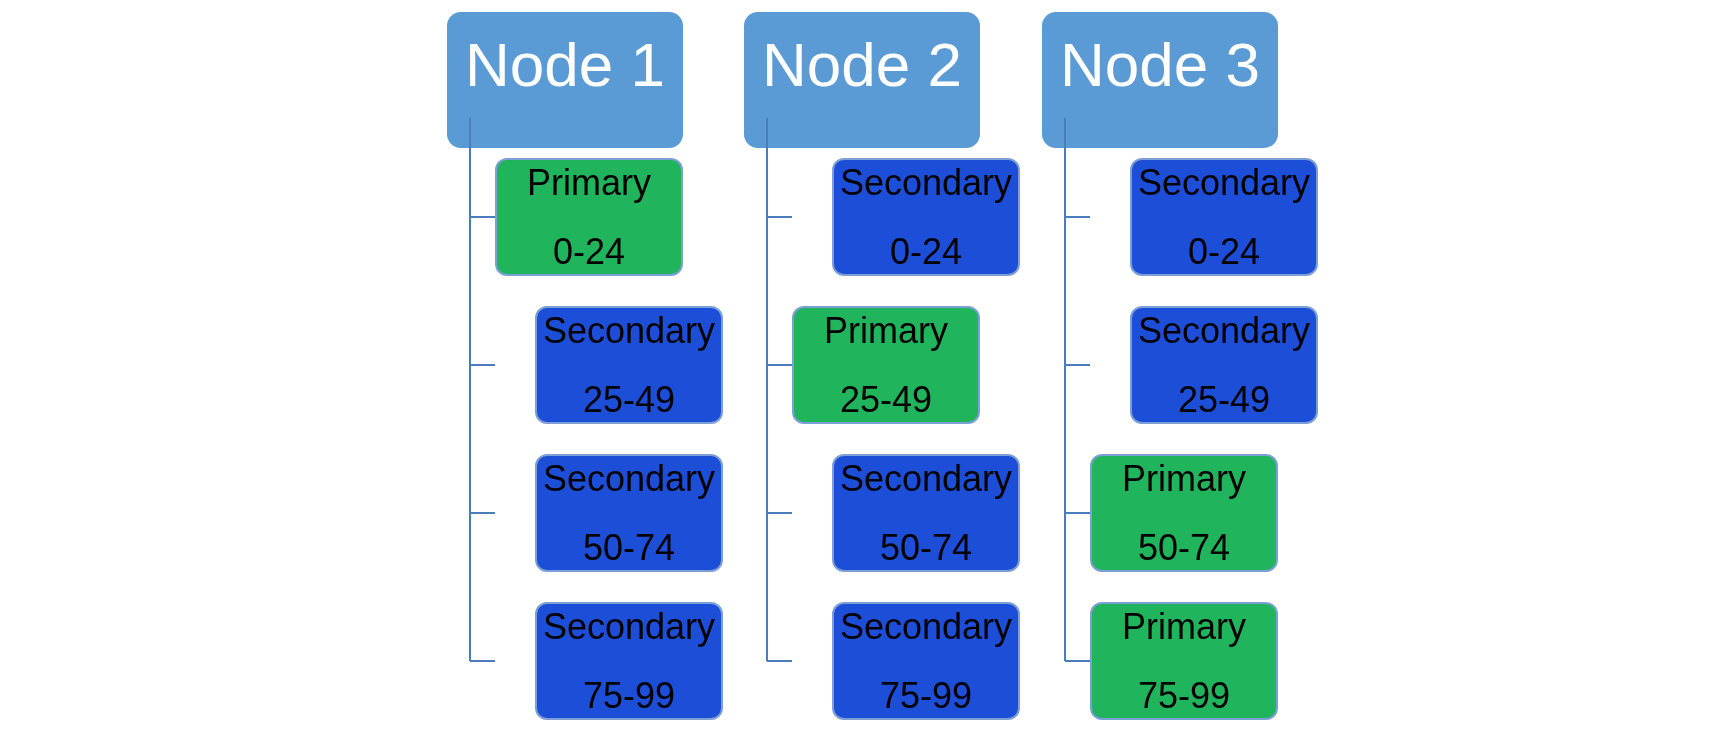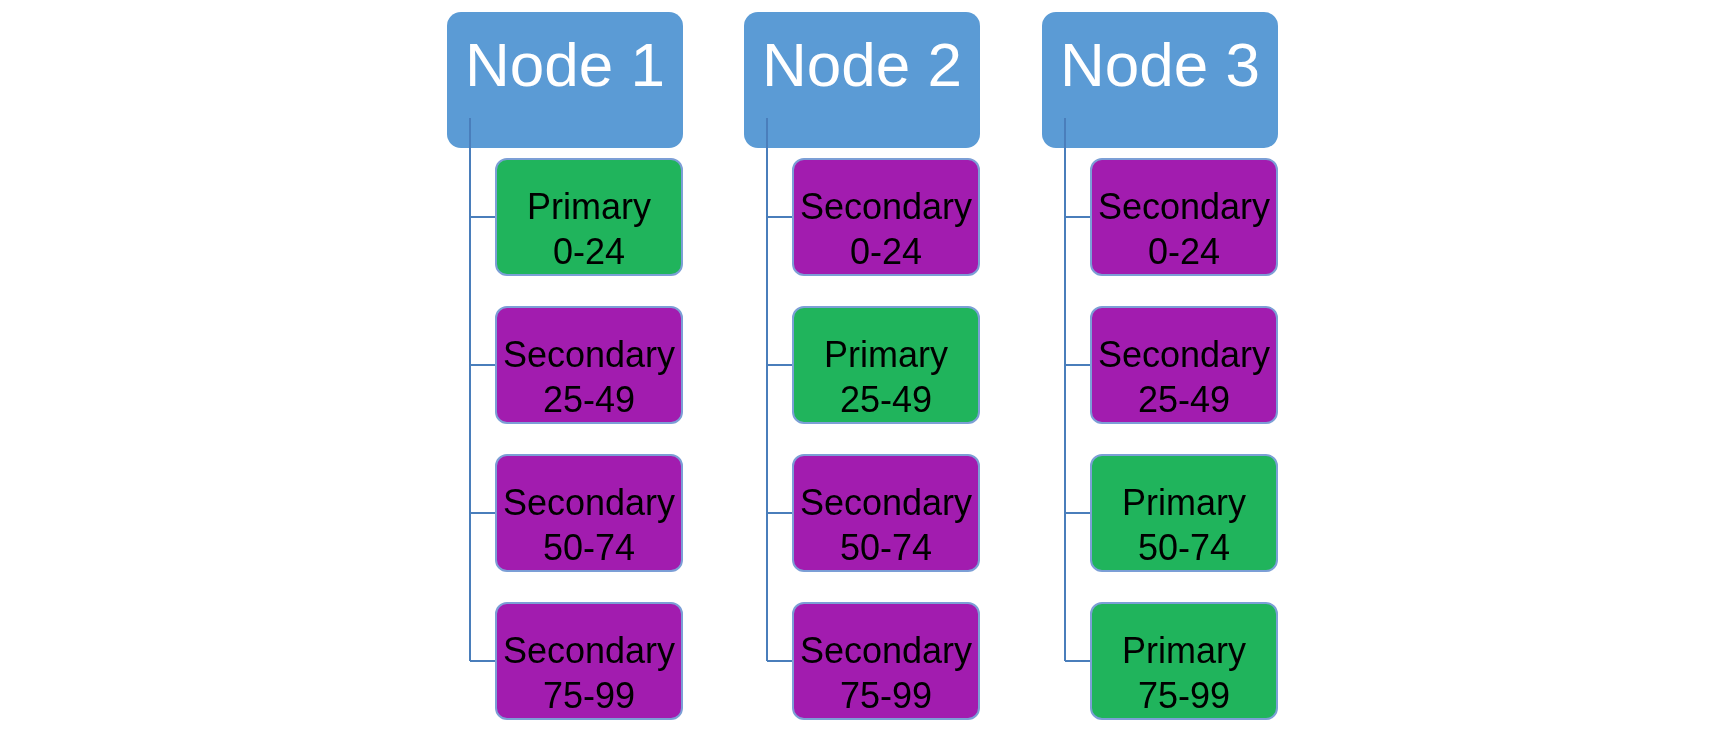--- a/index.html
+++ b/index.html
@@ -53,28 +53,28 @@
     position: absolute;
     left: 48px;
     width: 188px;
     height: 118px;
     box-sizing: border-box;
     border: 2px solid #7C9FD6;
     border-radius: 12px;
     display: flex;
     flex-direction: column;
     align-items: center;
-    justify-content: flex-end;
+    justify-content: space-between;
     color: #000000;
     font-size: 36px;
     line-height: 45px;
     text-align: center;
   }
   .child.primary   { background: #20B45C; }
-  .child.secondary { background: #a21caf; }
+  .child.secondary { background: #1d4ed8; margin-left: 40px; }
 </style>
 </head>
 <body>
 
 <div class="canvas" id="canvas">
     <div class="column">
       <div class="header">Node 1</div>
       <div class="vline"></div>
       <div class="hline" style="top: 204px;"></div>
       <div class="child primary" style="top: 146px;">

